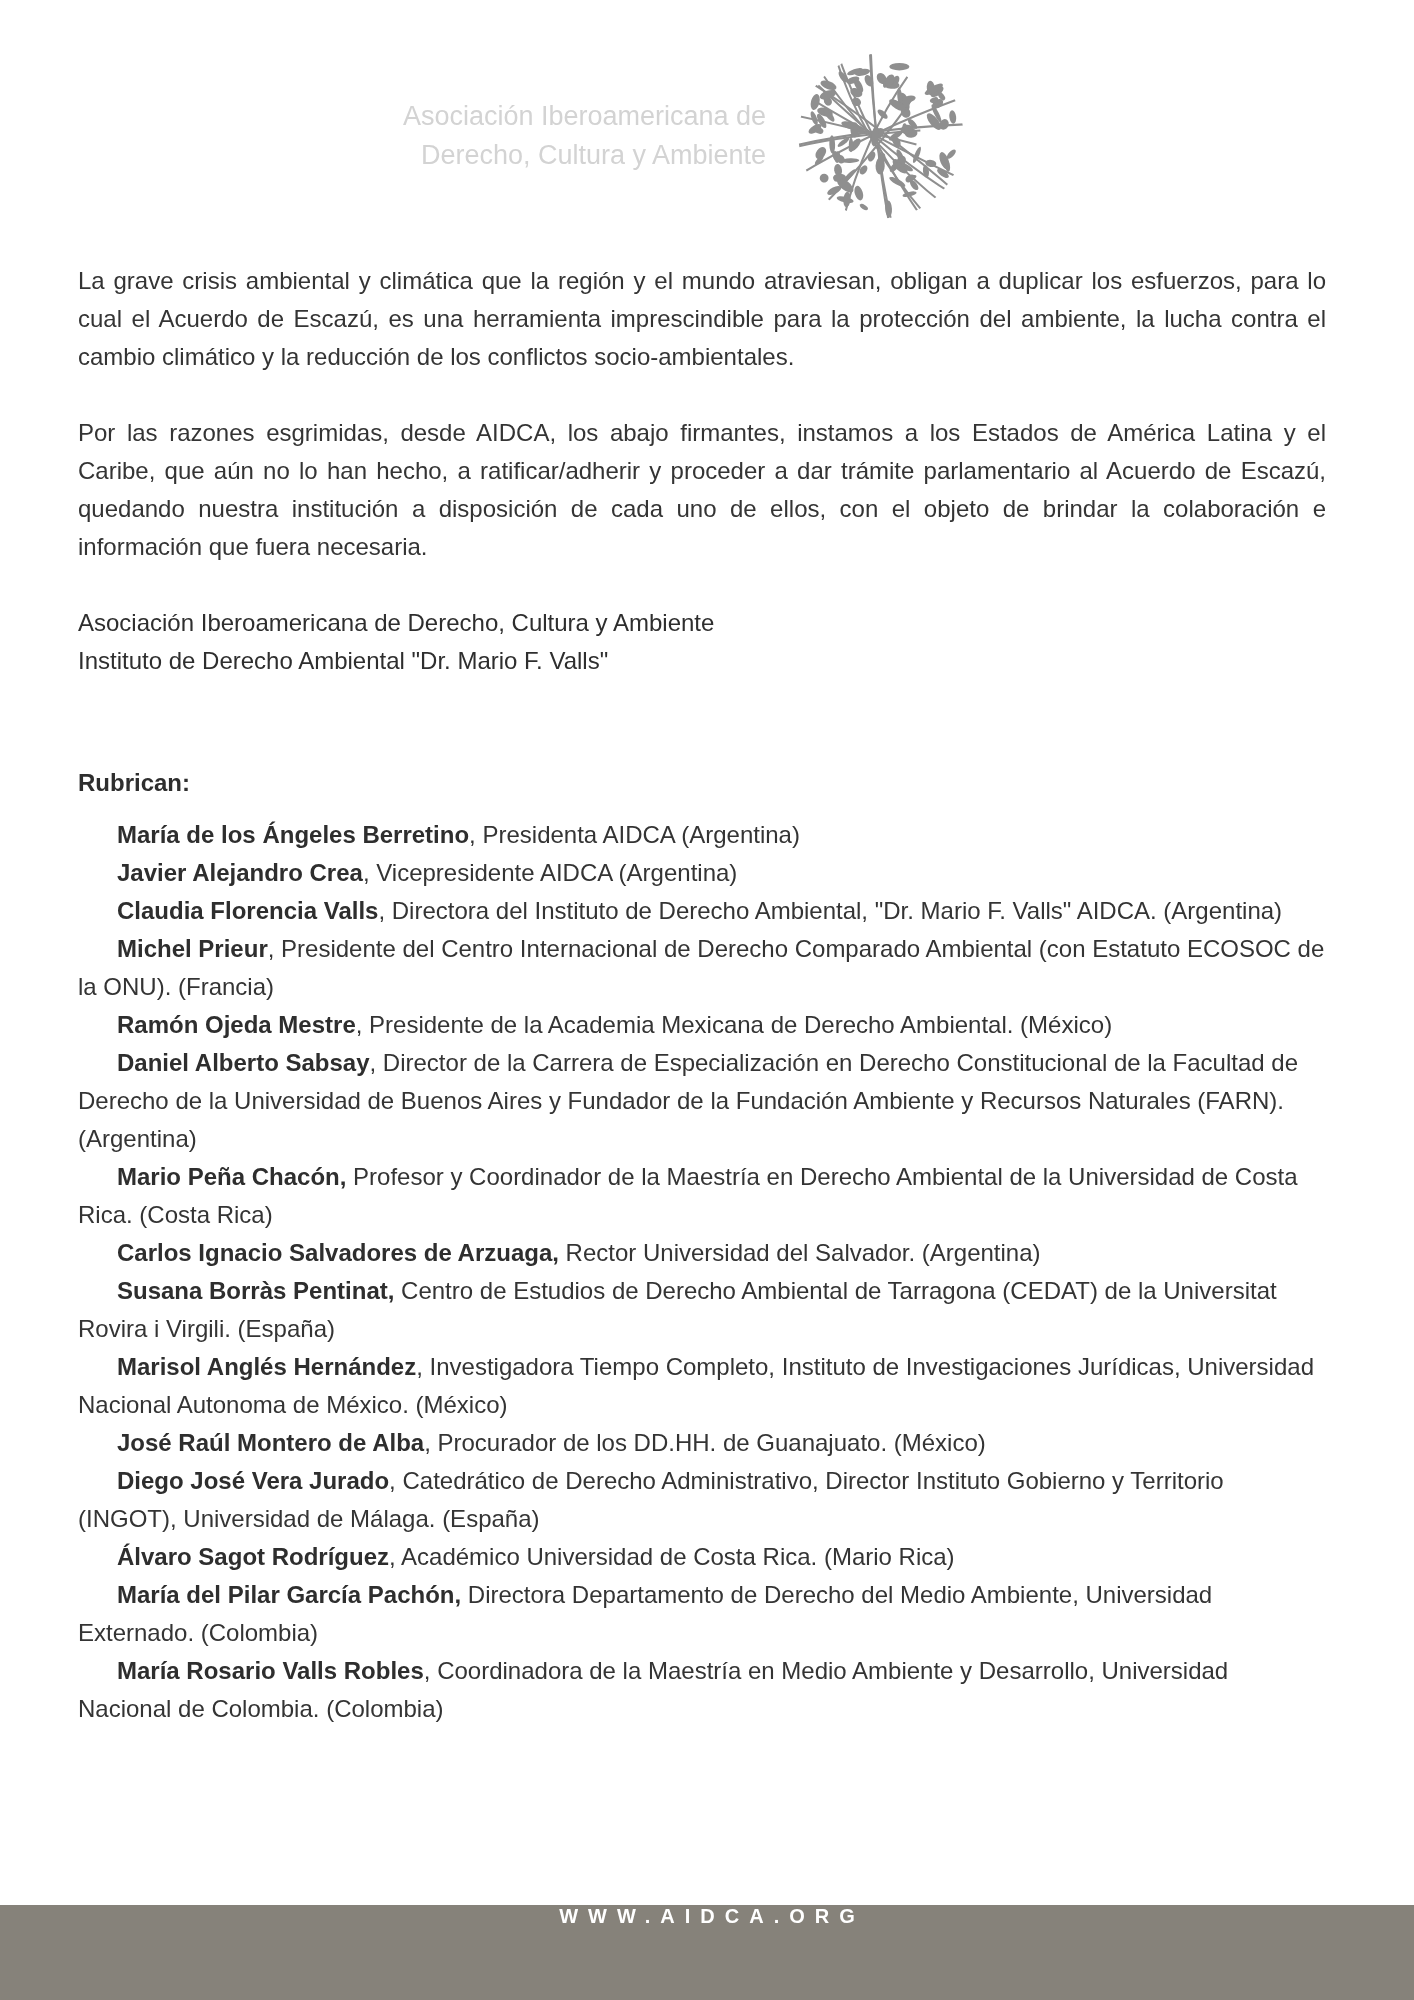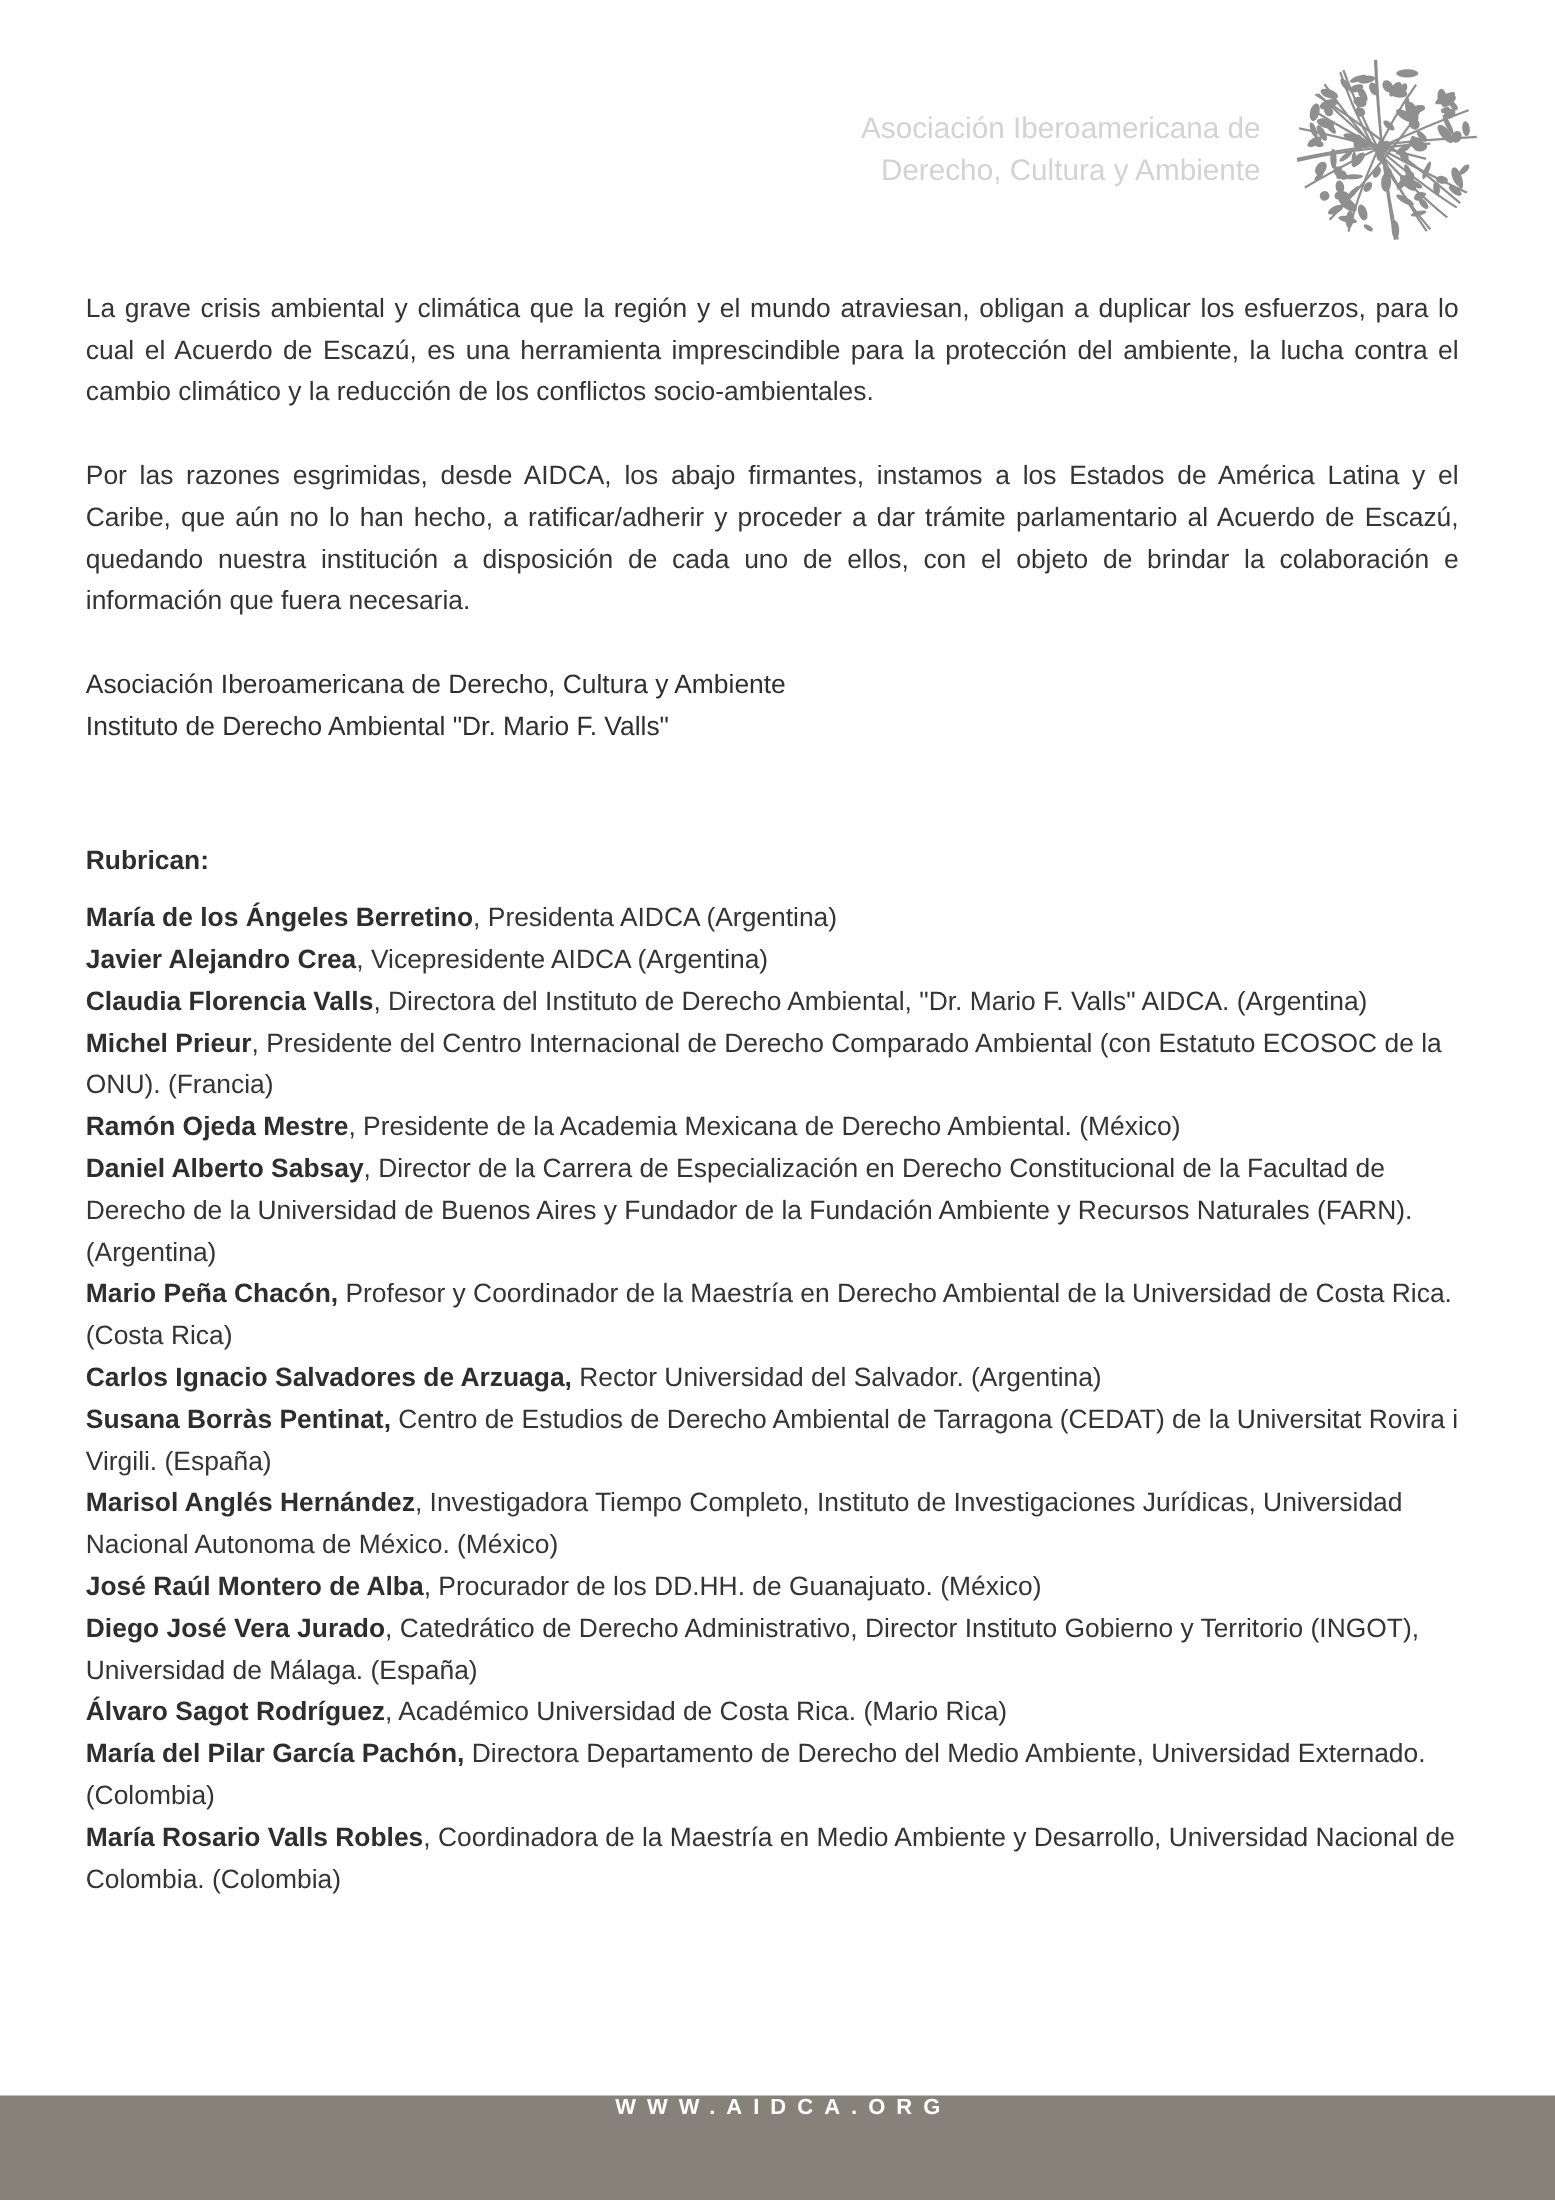--- a/index.html
+++ b/index.html
@@ -10,23 +10,23 @@
     height: 2000px;
     margin: 0 auto;
     background: #ffffff;
     overflow: hidden;
     font-family: "Liberation Sans", "DejaVu Sans", sans-serif;
     color: #333333;
   }
   
   .header {
     display: flex;
-    justify-content: flex-end;
+    justify-content: center;
     align-items: center;
-    padding: 50px 68px 0 0;
+    padding: 50px 45px 0 0;
     height: 222px;
   }
   .org-name {
     text-align: right;
     font-size: 27px;
     line-height: 39px;
     color: #d3d3d3;
     text-shadow: 0 0 3px rgba(255,255,255,0.9);
     margin-right: 30px;
     font-weight: 400;
@@ -38,21 +38,21 @@
     padding: 40px 88px 0 78px;
     font-size: 24px;
     line-height: 38px;
     color: #343434;
   }
   .para { text-align: justify; margin-bottom: 38px; }
   .sig-block { font-weight: normal; margin-top: 2px; color: #2e2e2e; }
   .rubrican { font-weight: bold; margin-top: 84px; color: #2e2e2e; }
   .sig-list { margin-top: 14px; }
   .sig { text-align: left; }
-  .sig strong { font-weight: bold; color: #2e2e2e; }
+  .sig strong { font-weight: bold; color: #2e2e2e; margin-left: 39px; }
   
   .footer {
     position: absolute;
     left: 0; bottom: 0;
     width: 100%;
     height: 95px;
     display: flex;
     justify-content: center;
   }
   .footer-url {

